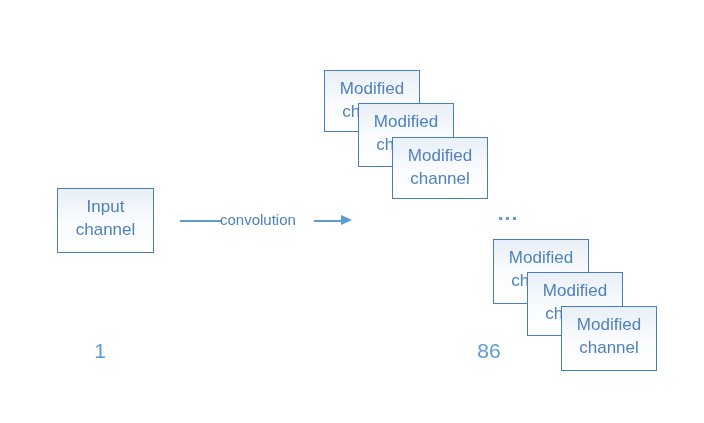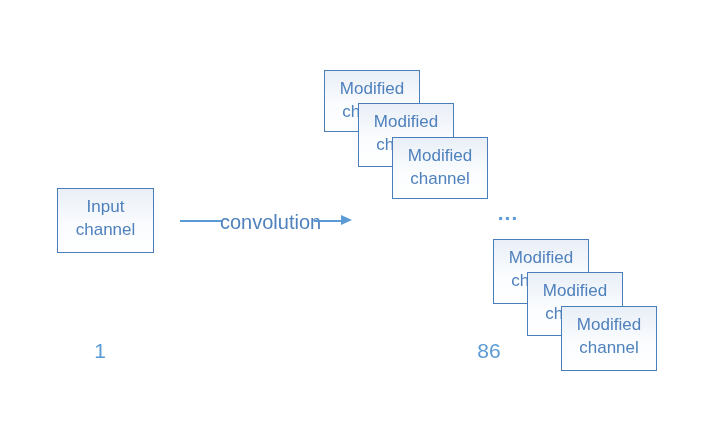--- a/index.html
+++ b/index.html
@@ -31,22 +31,21 @@
   }
   .box span{display:block;}
   .arrow-line{
     position:absolute;
     height:1.5px;
     background:var(--arrow);
   }
   .arrow-label{
     position:absolute;
     color:var(--accent-text);
-    font-size:20px;
-    text-align:center;
+    font-size:15px;
     white-space:nowrap;
   }
   .arrow-head{
     position:absolute;
     width:0;height:0;
     border-top:5.5px solid transparent;
     border-bottom:5.5px solid transparent;
     border-left:11px solid var(--arrow);
   }
   .ellipsis{

